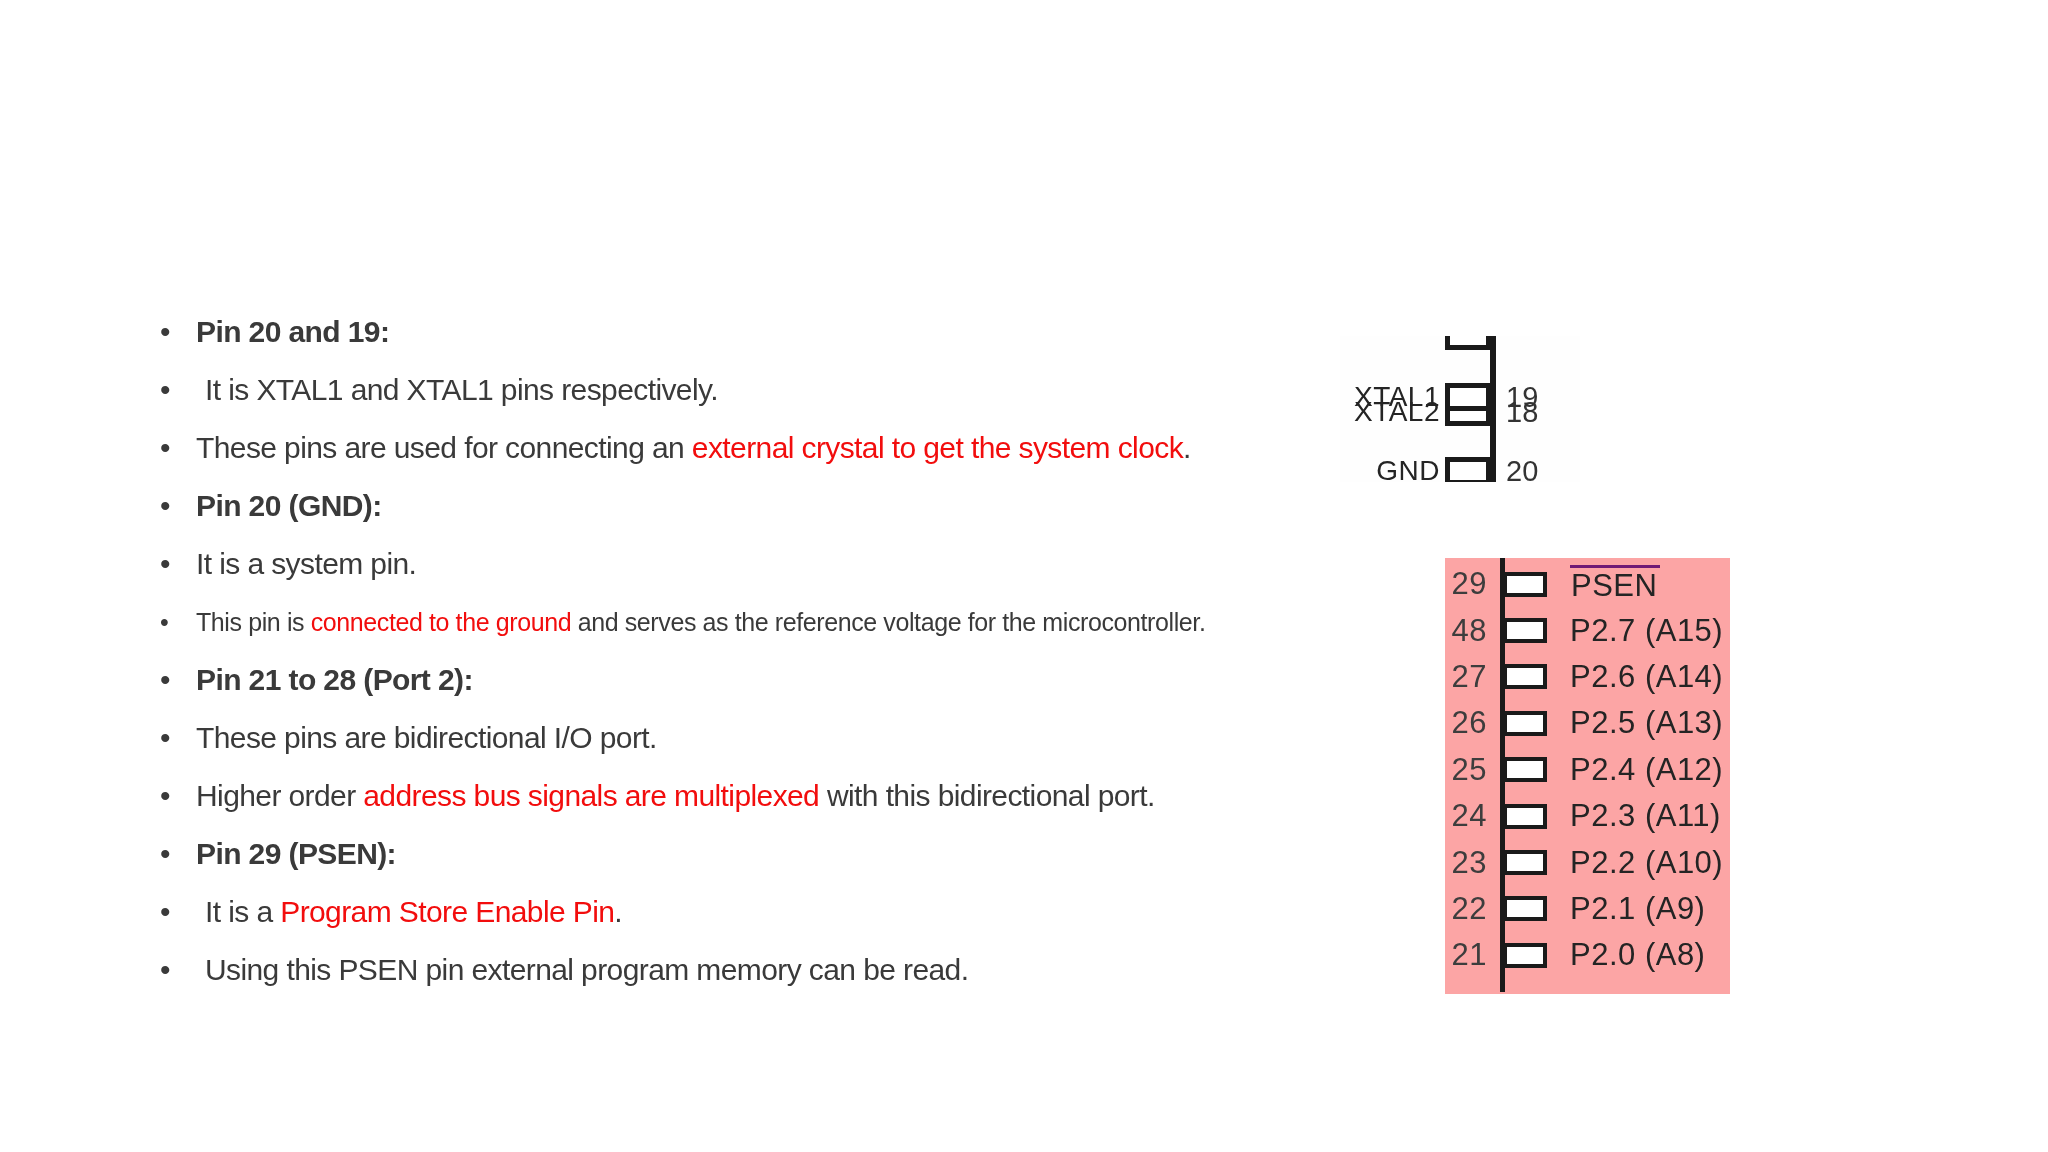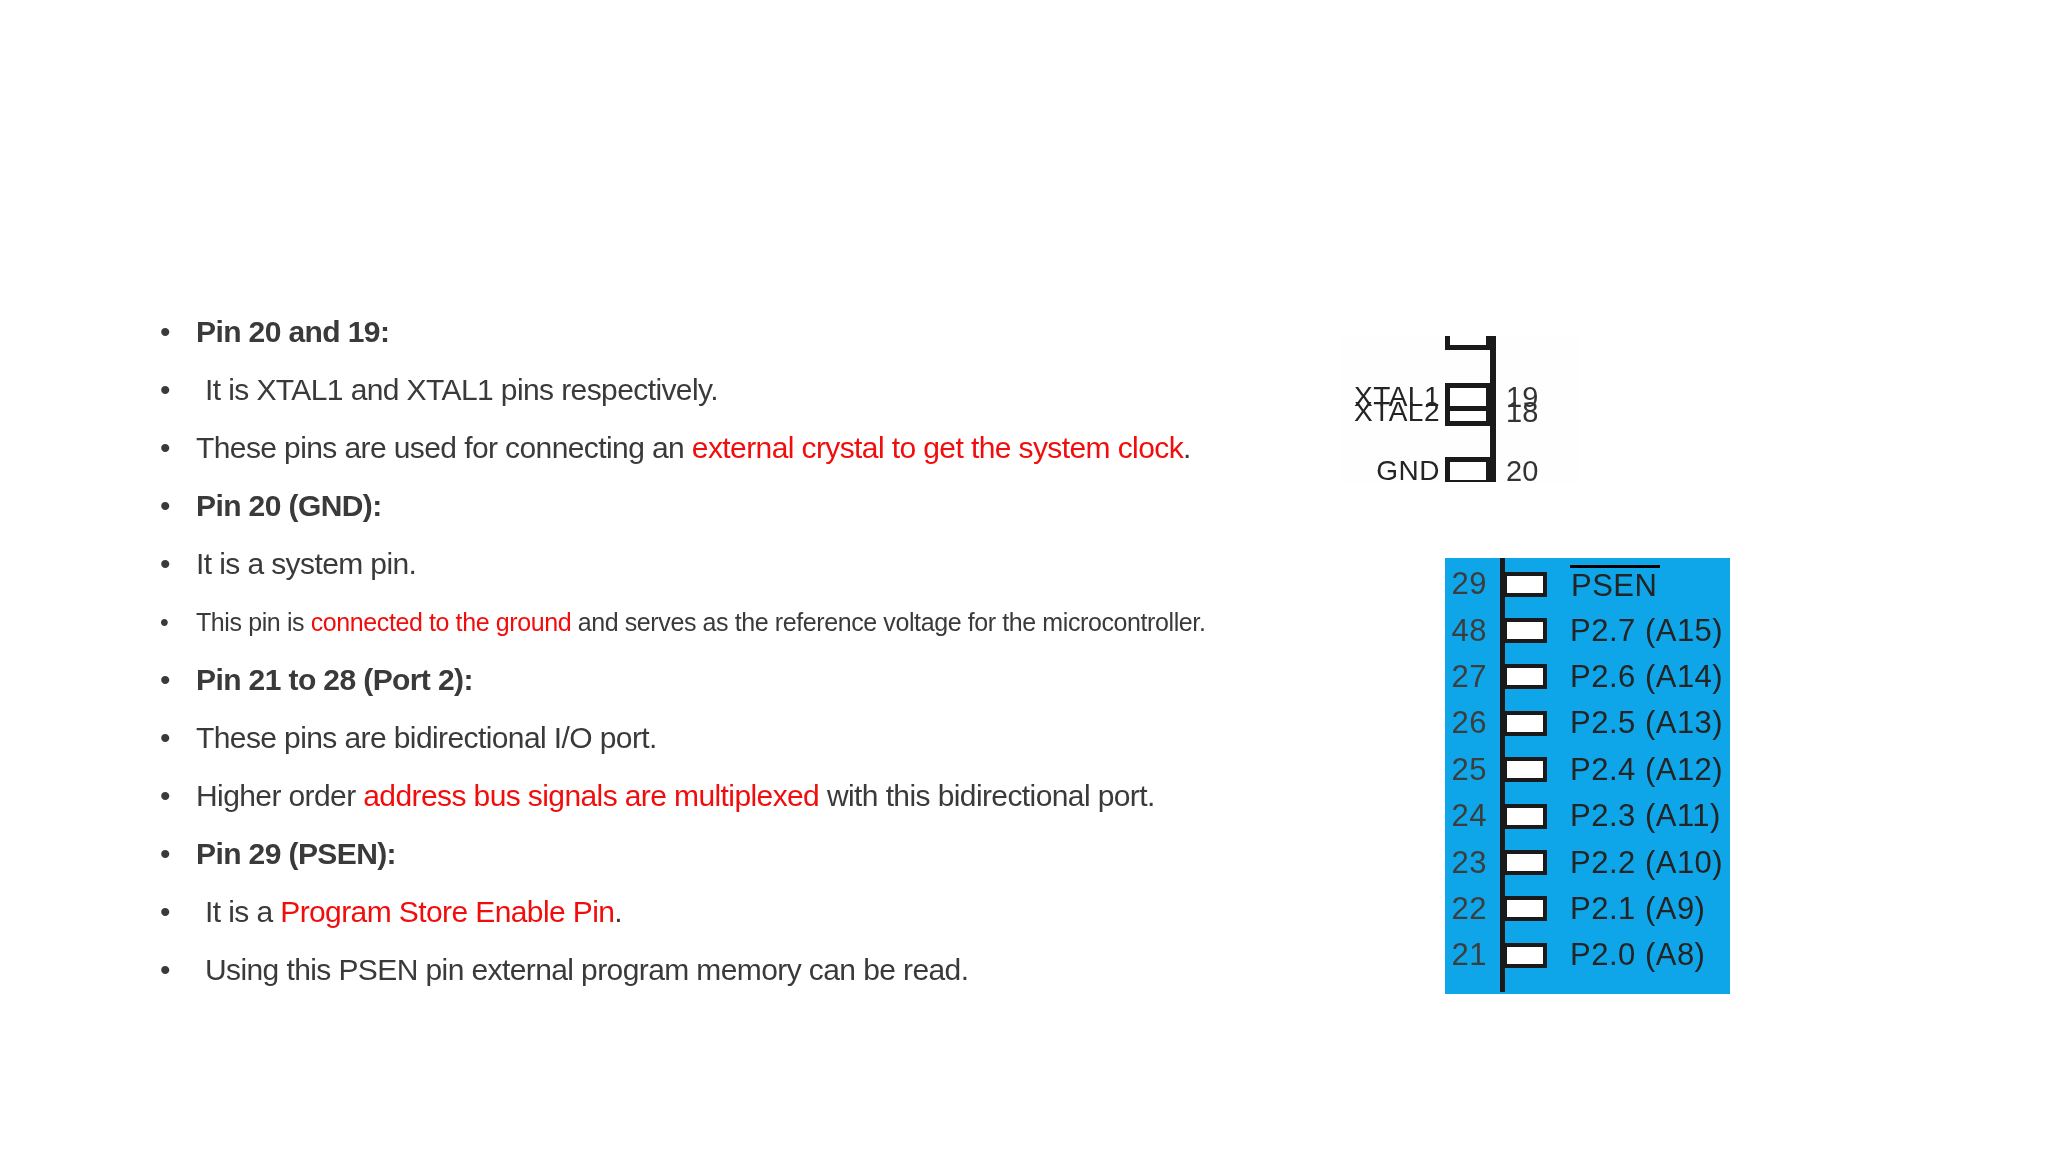--- a/index.html
+++ b/index.html
@@ -38,34 +38,34 @@
   }
   .dx-box {
     width:46px; height:28px; border:5px solid #1a1a1a;
     box-sizing:border-box; background:#ffffff; flex:0 0 auto;
   }
   .dx-num { margin-left:15px; font-size:29px; color:#333333; }
 
   
   .d2 {
     position:absolute; left:1445px; top:558px; width:285px; height:436px;
-    padding-top:3px; box-sizing:border-box; background:#0ea5e9;
+    padding-top:3px; box-sizing:border-box; background:#fca5a5;
   }
   .d2-line { position:absolute; left:55px; top:0; width:5px; height:434px; background:#1a1a1a; }
   .d2-row { display:flex; align-items:center; height:46.4px; position:relative; }
   .d2-num {
     width:42px; text-align:right; font-size:31px; color:#3d3d3d;
     letter-spacing:0.5px; flex:0 0 auto;
   }
   .d2-box {
     margin-left:16px; width:44px; height:25px; border:4px solid #1a1a1a;
     box-sizing:border-box; background:#ffffff; flex:0 0 auto; position:relative; z-index:1;
   }
   .d2-label { margin-left:23px; font-size:31px; color:#242424; letter-spacing:0.5px; }
-  .d2-label.ovl { border-top:3px solid #000000; padding:0 3px 0 1px; }
+  .d2-label.ovl { border-top:3px solid #701a75; padding:0 3px 0 1px; }
 </style>
 </head>
 <body>
 
 <div class="slide">
 
   <div class="bullets">
 
     <div class="line bold">
       <span class="marker">•</span>

